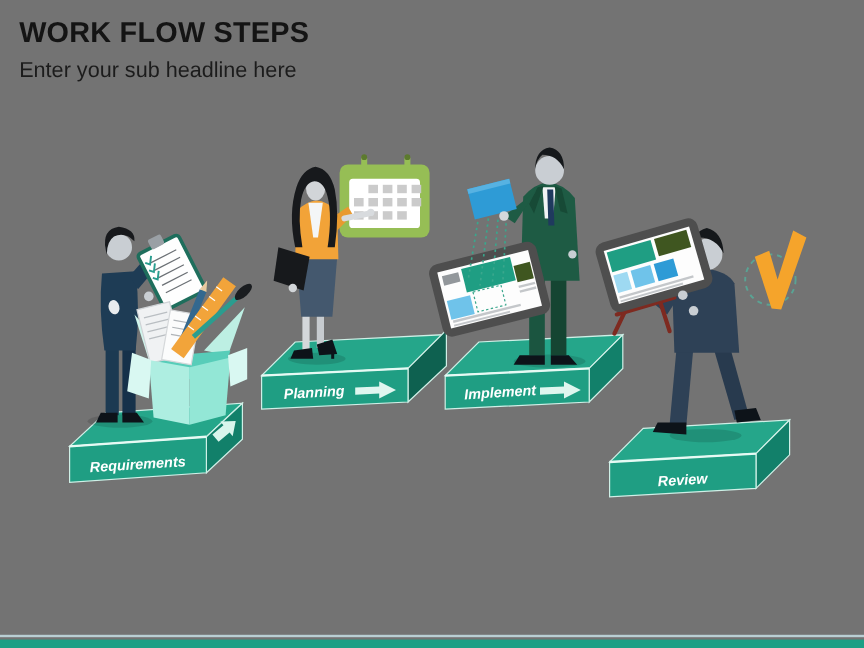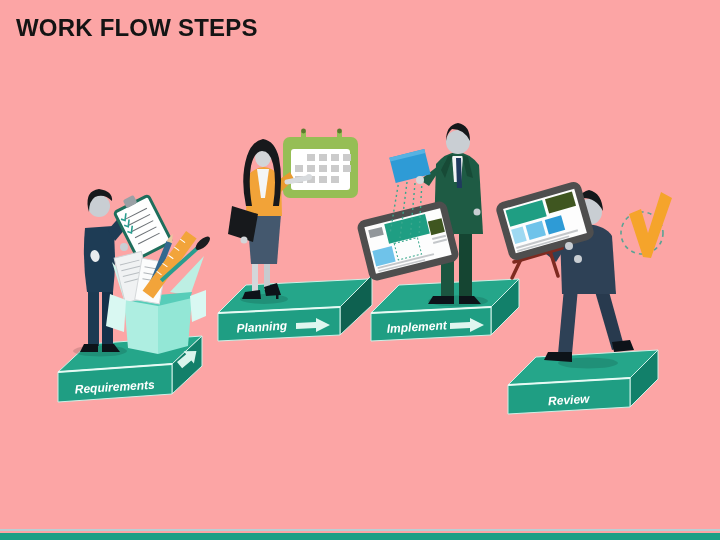--- a/index.html
+++ b/index.html
@@ -1,30 +1,31 @@
 <!DOCTYPE html>
 <html><head>
 <meta charset="utf-8">
 <style>
   html,body{margin:0;padding:0;}
-  .slide{position:relative;width:720px;height:540px;background:#fca5a5;overflow:hidden;
+  .slide{position:relative;width:720px;height:540px;background:#737373;overflow:hidden;
          font-family:"Liberation Sans",sans-serif;}
   .title{position:absolute;left:16px;top:14px;font-size:24px;font-weight:800;color:#141414;letter-spacing:.2px;}
   .subtitle{position:absolute;left:16px;top:48px;font-size:18px;font-weight:400;color:#1c1c1c;}
   .scene{position:absolute;left:0;top:0;width:720px;height:540px;}
   .footer-line{position:absolute;left:0;right:0;top:529px;height:2px;background:#b9cfd4;}
   .footer-bar{position:absolute;left:0;right:0;top:533px;height:7px;background:#1c9f85;}
   .step-label{font-family:"Liberation Sans",sans-serif;font-size:12px;font-weight:bold;font-style:italic;fill:#ffffff;text-anchor:middle;}
 </style>
 </head>
 <body>
 
 <div class="slide">
 
   <div class="title">WORK FLOW STEPS</div>
+  <div class="subtitle">Enter your sub headline here</div>
 
   <svg class="scene" viewBox="0 0 720 540">
 
     <g>
       <polygon points="58,372 172,364 202,336 88,344" fill="#25a68a" stroke="#cff0e7" stroke-width="1"></polygon>
       <polygon points="172,364 202,336 202,366 172,394" fill="#12806a" stroke="#cff0e7" stroke-width="1"></polygon>
       <polygon points="58,372 172,364 172,394 58,402" fill="#1f9e83" stroke="#cff0e7" stroke-width="1"></polygon>
       <line x1="58" y1="372" x2="172" y2="364" stroke="#e6faf4" stroke-width="2"></line>
       <g transform="translate(188,358) rotate(-40)">
         <polygon points="-11,-4 1,-4 1,-8 11,0 1,8 1,4 -11,4" fill="#d9f5ec"></polygon>

